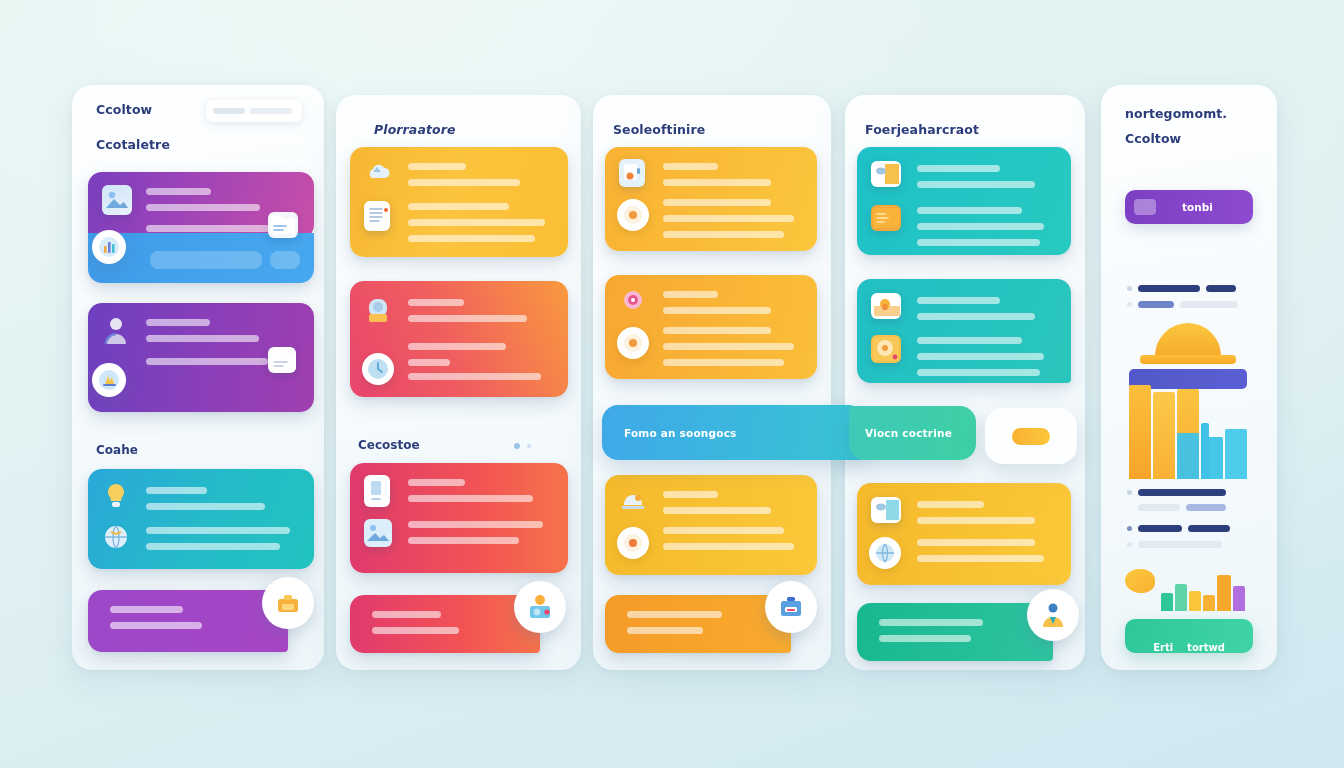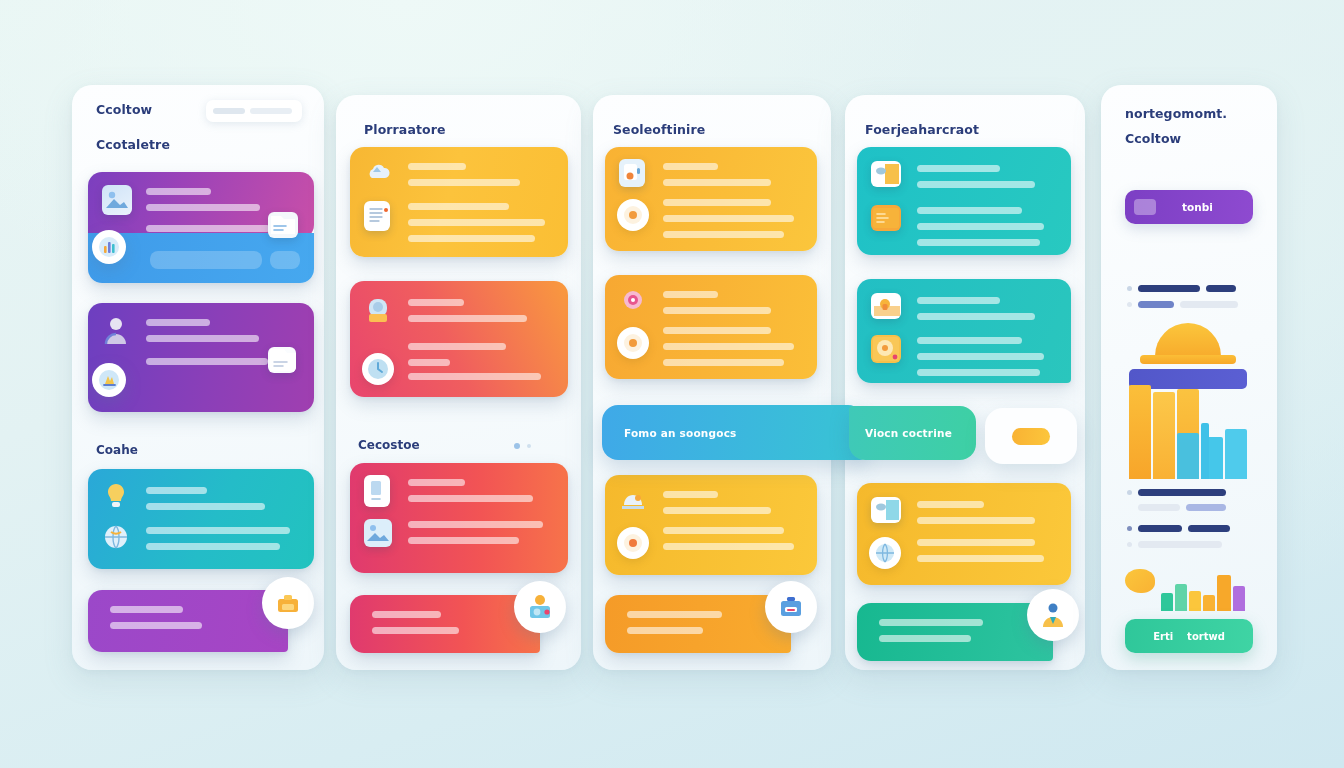--- a/index.html
+++ b/index.html
@@ -41,21 +41,21 @@
   .col-4 { left:1029px;top:0px;  width:176px; height:585px; }
 
   .col-title {
     font-size: 12.5px; font-weight: 700;
     color: #2b3d7a;
     letter-spacing: .1px;
     padding: 0;
   }
   .col-0 .hdr { position:absolute; left:24px; top:17px; }
   .col-0 .hdr2{ position:absolute; left:24px; top:52px; }
-  .col-1 .hdr { position:absolute; left:28px; top:27px; }
+  .col-1 .hdr { position:absolute; left:38px; top:27px;font-style:italic; }
   .col-2 .hdr { position:absolute; left:20px; top:27px; }
   .col-3 .hdr { position:absolute; left:20px; top:27px;text-align:right; }
   .col-4 .hdr { position:absolute; left:24px; top:12px;margin-top:9px; }
   .col-4 .hdr2{ position:absolute; left:24px; top:46px; }
 
   
   .searchbar {
     position:absolute; left:134px; top:15px;
     width:96px; height:22px; border-radius:7px;
     background:#ffffff;
@@ -184,21 +184,21 @@
          background:linear-gradient(95deg,#5257c9,#5b5fd3); }
   .cbar { position:absolute; bottom:0; border-radius:2px 2px 0 0; }
 
   .minibar { position:absolute; bottom:0; border-radius:2px 2px 0 0; }
   .blobdot { position:absolute; width:30px; height:24px; border-radius:50% 50% 45% 55%;
              background:linear-gradient(140deg,#fbc63c,#f9b233); }
 
   .rcta {
     position:absolute; left:24px; width:128px; height:34px;
     border-radius:10px; background:linear-gradient(95deg,#2fc79a 0%,#3fd4a4 100%);
-    display:flex; align-items:center; justify-content:center; gap:14px;
+    display:flex; align-items:flex-end; justify-content:center; gap:14px;
     color:#fff; font-size:10px; font-weight:700;
     box-shadow:0 6px 16px rgba(60,160,140,.28);
   }
 </style>
 </head>
 <body>
 
 <div class="board">
 
   <div class="column col-0">

